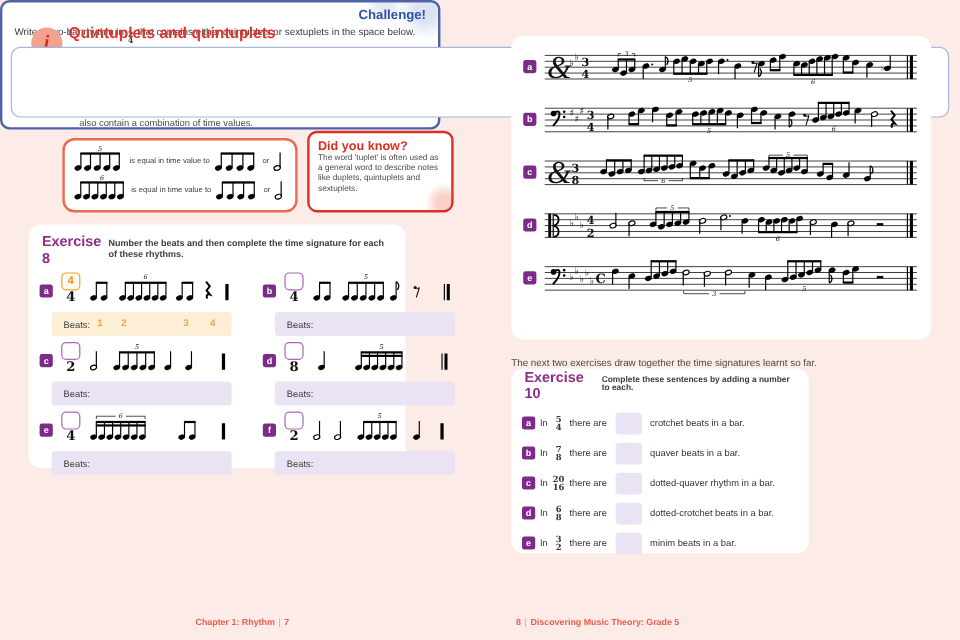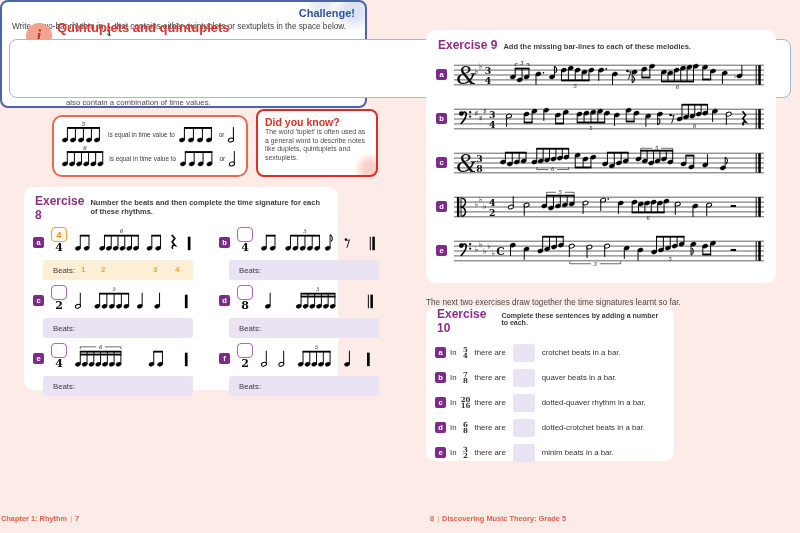--- a/index.html
+++ b/index.html
@@ -43,21 +43,21 @@
   .beat-num{position:absolute;top:5px;font-size:8px;font-weight:bold;color:#f0a63c;}
   
   #challenge{left:24px;top:398px;width:367px;height:108px;background:#fff;border:2px solid #4f63a8;border-radius:8px;box-sizing:border-box;padding:5px 10px;
       background-image:radial-gradient(circle at 97% 8%, rgba(116,141,199,.25) 0 8px, rgba(116,141,199,0) 22px),radial-gradient(circle at 88% 2%, rgba(116,141,199,.18) 0 6px, rgba(116,141,199,0) 16px);}
   .ch-title{font-size:11px;font-weight:bold;color:#2d52a3;margin-bottom:3px;text-align:right;}
   .ch-body{font-size:8.2px;color:#3c3c3c;}
   .ts-inline{display:inline-flex;flex-direction:column;align-items:center;font-family:"DejaVu Serif",serif;font-weight:bold;font-size:6.5px;line-height:5.2px;vertical-align:-2px;margin:0 1px;}
   .ch-area{position:absolute;left:9px;right:9px;top:39px;height:57px;border:1.5px solid #a8b6d8;border-radius:8px;background:#fff;}
   
   .footer{position:absolute;top:514px;font-size:7.4px;font-weight:bold;color:#e8604f;}
-  #footer-left{left:1px;width:372px;text-align:left;}
+  #footer-left{left:16px;width:372px;text-align:center;}
   #footer-right{left:430px;}
   .fsep{color:#ef9384;padding:0 3px;font-weight:normal;}
   
   #ex9{left:426px;top:30px;width:350px;height:253px;padding:8px 10px;box-sizing:border-box;}
   .stave-row{display:flex;align-items:flex-start;margin-bottom:8px;}
   .stave-row .badge{margin-top:12px;margin-right:5px;}
   .staff-svg{width:314px;height:36px;}
   .bridge{position:absolute;left:426px;top:290px;font-size:8.2px;color:#4a4a4a;}
   
   #ex10{left:426px;top:307px;width:248px;height:154px;padding:0 9px;box-sizing:border-box;}
@@ -405,24 +405,20 @@
       <span>that contains either quintuplets or sextuplets in the space below.</span>
     </div>
     <div class="ch-area"></div>
   </section>
 
   <div class="footer" id="footer-left">
     <span>Chapter 1: Rhythm</span><span class="fsep">|</span><span>7</span>
   </div>
 
   <section class="panel" id="ex9">
-    <div class="ex-head">
-      <span class="ex-title">Exercise 9</span>
-      <span class="instr">Add the missing bar-lines to each of these melodies.</span>
-    </div>
     <div class="stave-row">
       <span class="badge">a</span>
       <svg class="staff-svg" viewBox="0 0 320 36">
           <line x1="2" y1="8" x2="318" y2="8" stroke="#1a1a1a" stroke-width="0.7"></line>
           <line x1="2" y1="13" x2="318" y2="13" stroke="#1a1a1a" stroke-width="0.7"></line>
           <line x1="2" y1="18" x2="318" y2="18" stroke="#1a1a1a" stroke-width="0.7"></line>
           <line x1="2" y1="23" x2="318" y2="23" stroke="#1a1a1a" stroke-width="0.7"></line>
           <line x1="2" y1="28" x2="318" y2="28" stroke="#1a1a1a" stroke-width="0.7"></line>
           <g>
             <text x="4" y="27" font-size="27" fill="#111" font-family="&quot;Liberation Serif&quot;,serif" font-style="italic">&amp;</text>

